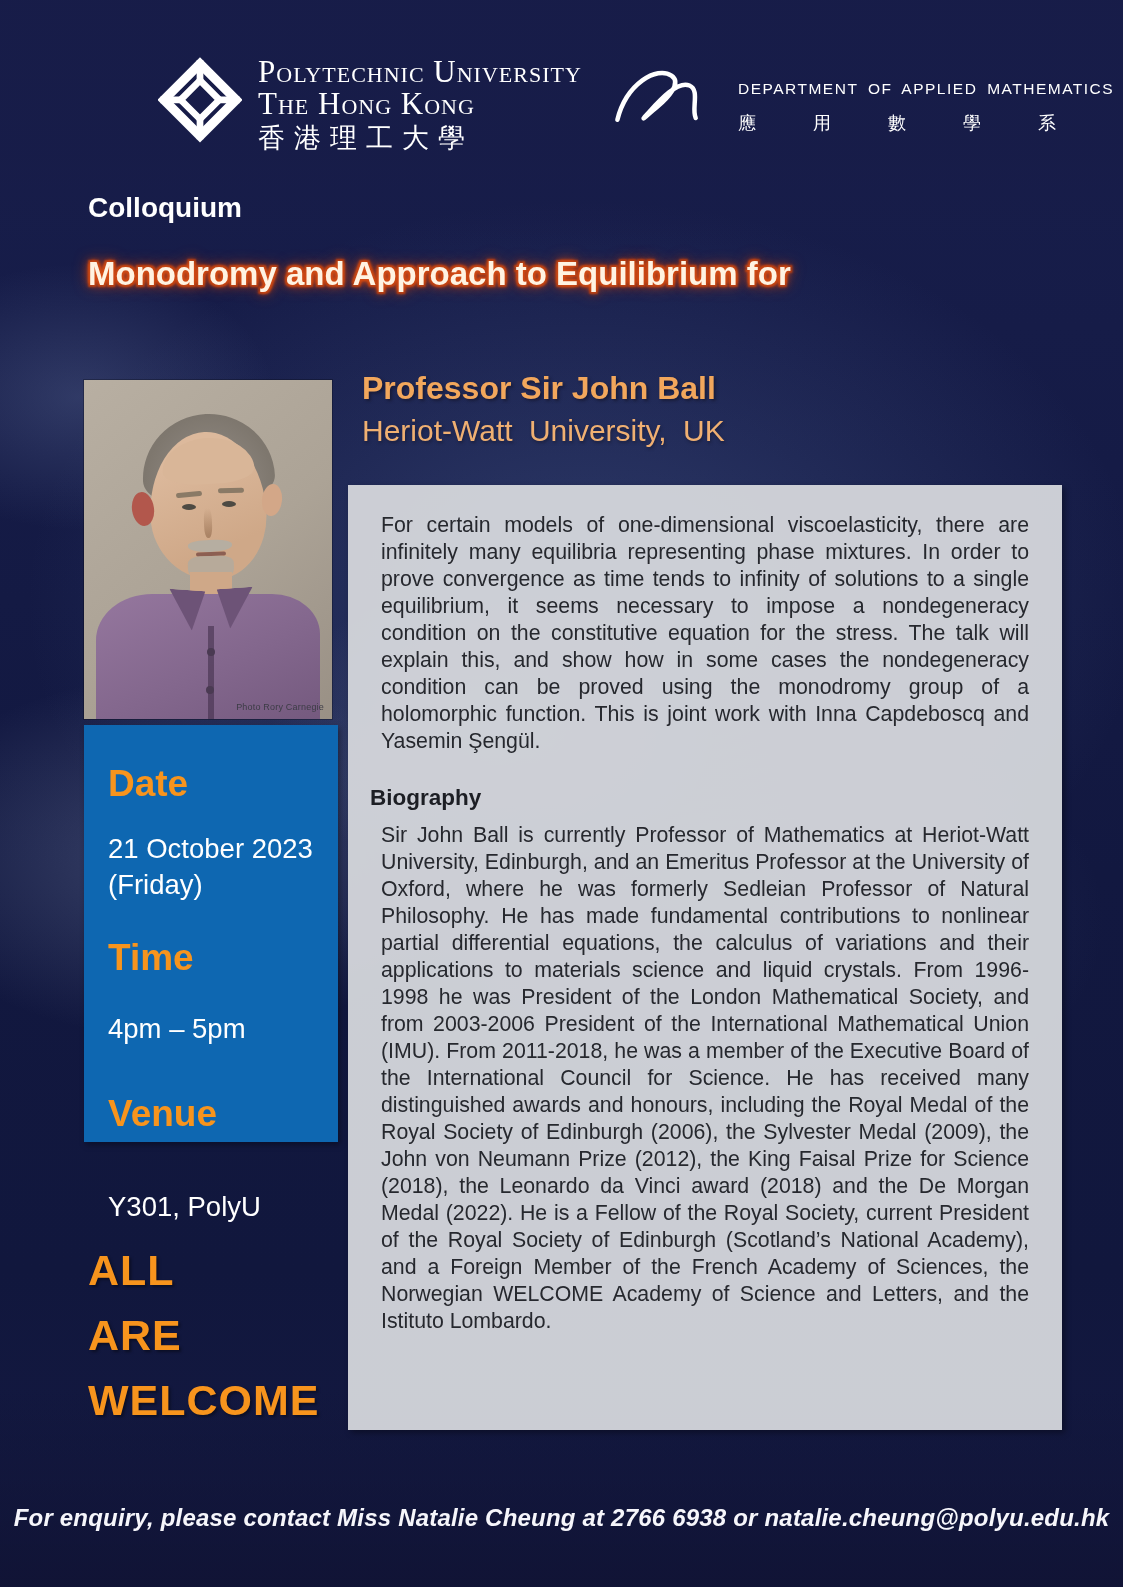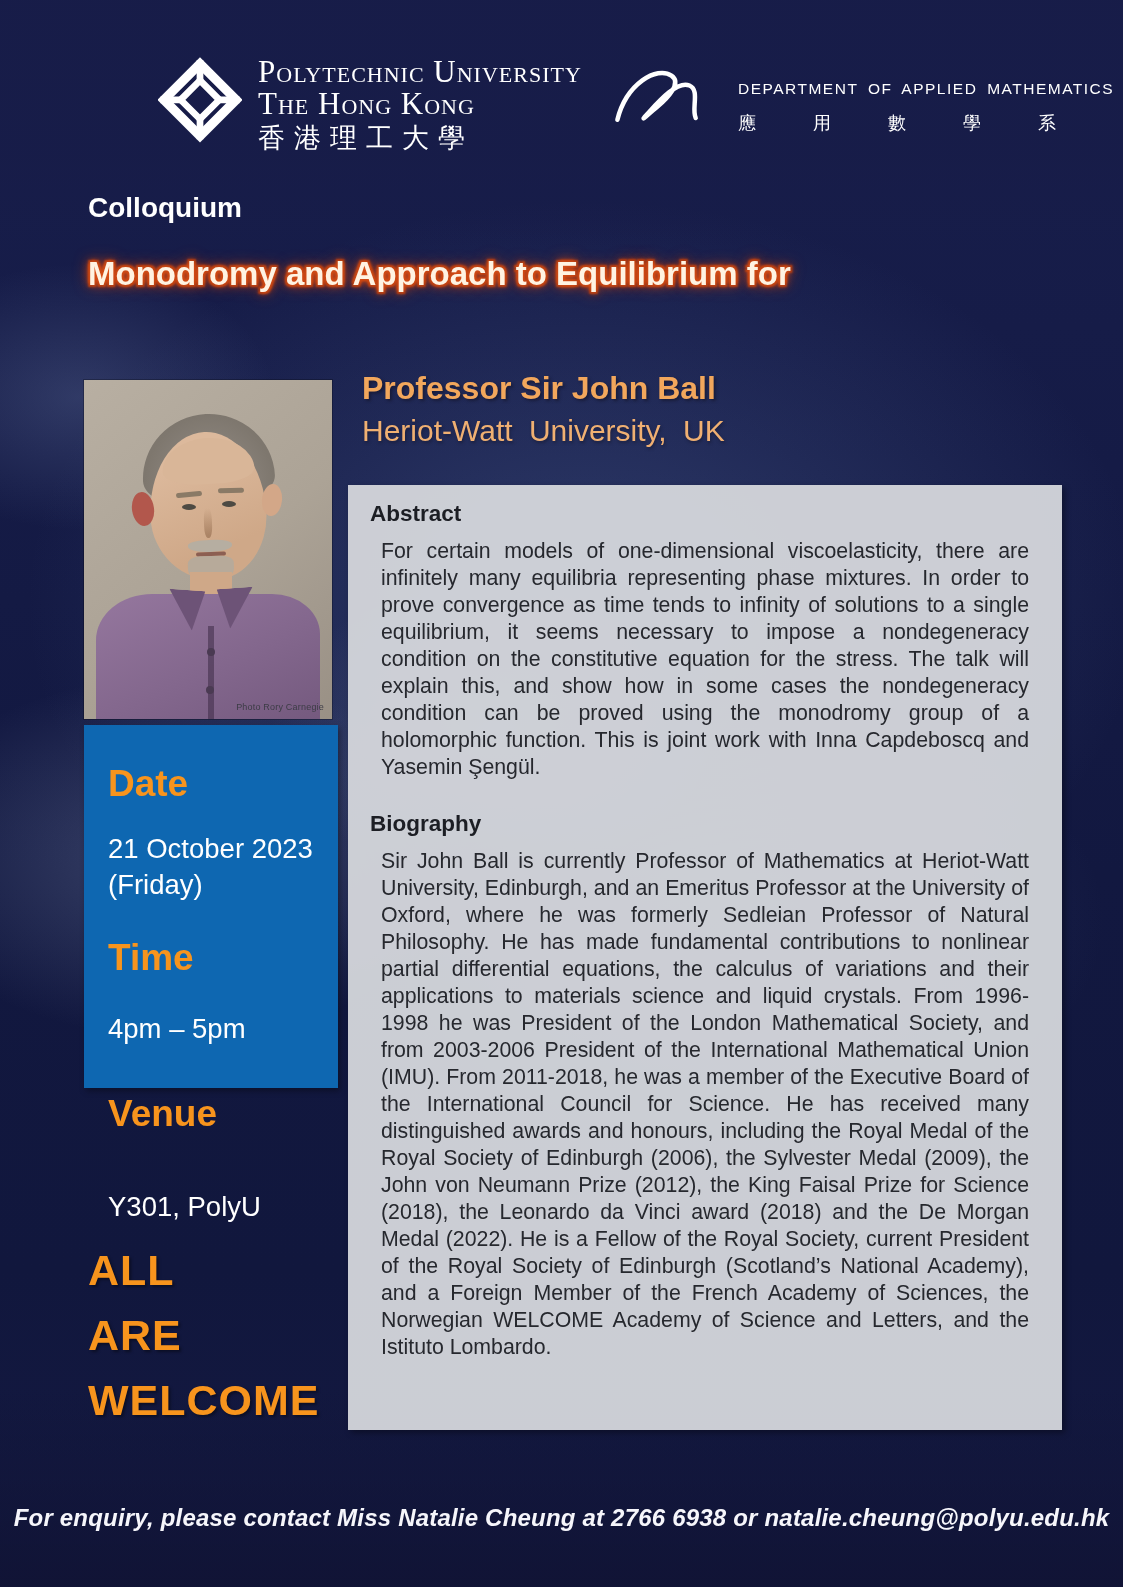--- a/index.html
+++ b/index.html
@@ -99,21 +99,21 @@
   .panel{left:348px;top:485px;width:714px;height:945px;z-index:3;
     background:rgba(211,213,219,0.96);
     box-shadow:3px 3px 6px rgba(0,0,0,0.35);
     padding:16px 22px;box-sizing:border-box;
     color:#26282e;}
   .panel h3{margin:0 0 2px 0;font-size:22.5px;font-weight:bold;color:#1c1e24;}
   .panel p{margin:11px;font-size:21.3px;line-height:27px;text-align:justify;}
   .panel .bio-head{margin-top:30px;}
 
   
-  .info-box{left:84px;top:725px;width:254px;height:363px;background:#0e67b1;z-index:3;
+  .info-box{left:84px;top:725px;width:254px;height:417px;background:#0e67b1;z-index:3;
     box-shadow:2px 3px 6px rgba(0,0,0,0.35);}
   .info-box .lbl{position:absolute;left:24px;font-size:37px;font-weight:bold;color:#f7941d;}
   .info-box .val{position:absolute;left:24px;font-size:27.5px;color:#ffffff;line-height:36px;}
   .lbl-date{top:38px;} .val-date{top:106px;}
   .lbl-time{top:212px;} .val-time{top:286px;}
   .lbl-venue{top:368px;} .val-venue{top:424px;margin-top:40px;}
 
   
   .welcome{left:88px;top:1238px;z-index:3;color:#f7941d;font-size:43px;font-weight:bold;line-height:65px;letter-spacing:1px;text-shadow:2px 2px 3px rgba(0,0,0,0.4);}
 
@@ -177,21 +177,20 @@
     <div class="placket"></div>
     <div class="btn1"></div>
     <div class="btn2"></div>
     <div class="credit">Photo Rory Carnegie</div>
   </div>
 
   <div class="abs speaker-name">Professor Sir John Ball</div>
   <div class="abs speaker-aff">Heriot-Watt University, UK</div>
 
   <div class="abs panel">
-    <h3>Abstract</h3>
     <p>For certain models of one-dimensional viscoelasticity, there are infinitely many equilibria representing phase mixtures. In order to prove convergence as time tends to infinity of solutions to a single equilibrium, it seems necessary to impose a nondegeneracy condition on the constitutive equation for the stress. The talk will explain this, and show how in some cases the nondegeneracy condition can be proved using the monodromy group of a holomorphic function. This is joint work with Inna Capdeboscq and Yasemin  Şengül.</p>
     <h3 class="bio-head">Biography</h3>
     <p>Sir John Ball is currently Professor of Mathematics at Heriot-Watt University, Edinburgh, and an Emeritus Professor at the University of Oxford, where he was formerly Sedleian Professor of Natural Philosophy. He has made fundamental contributions to nonlinear partial differential equations, the calculus of variations and their applications to materials science and liquid crystals. From 1996-1998 he was President of the London Mathematical Society, and from 2003-2006 President of the International Mathematical Union (IMU). From 2011-2018, he was a member of the Executive Board of the International Council for Science. He has received many distinguished awards and honours, including the Royal Medal of the Royal Society of Edinburgh (2006), the Sylvester Medal (2009), the John von Neumann Prize (2012), the King Faisal Prize for Science (2018), the Leonardo da Vinci award (2018) and the De Morgan Medal (2022). He is a Fellow of the Royal Society, current President of the Royal Society of Edinburgh (Scotland’s National Academy), and a Foreign Member of the French Academy of Sciences, the Norwegian WELCOME Academy of Science and Letters, and the Istituto Lombardo.</p>
   </div>
 
   <div class="abs info-box">
     <div class="lbl lbl-date">Date</div>
     <div class="val val-date">
       <div>21 October 2023</div>
       <div>(Friday)</div>

